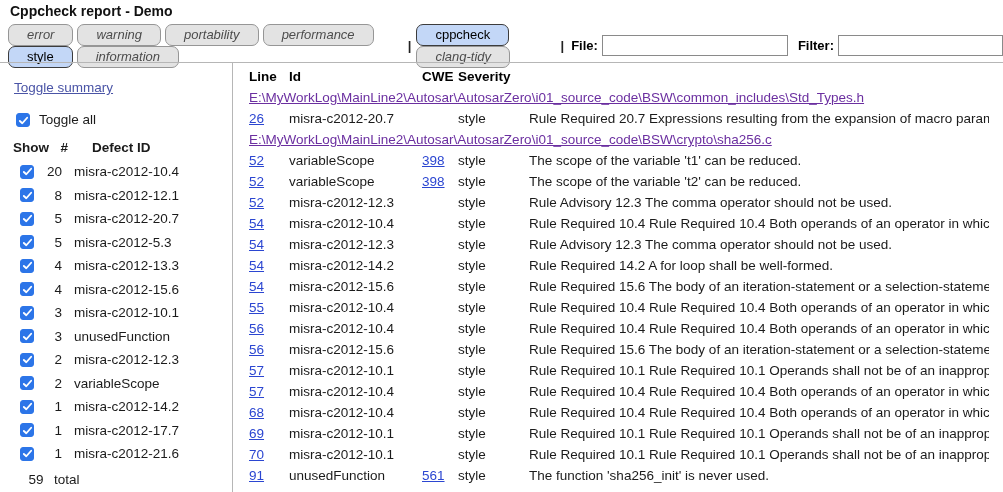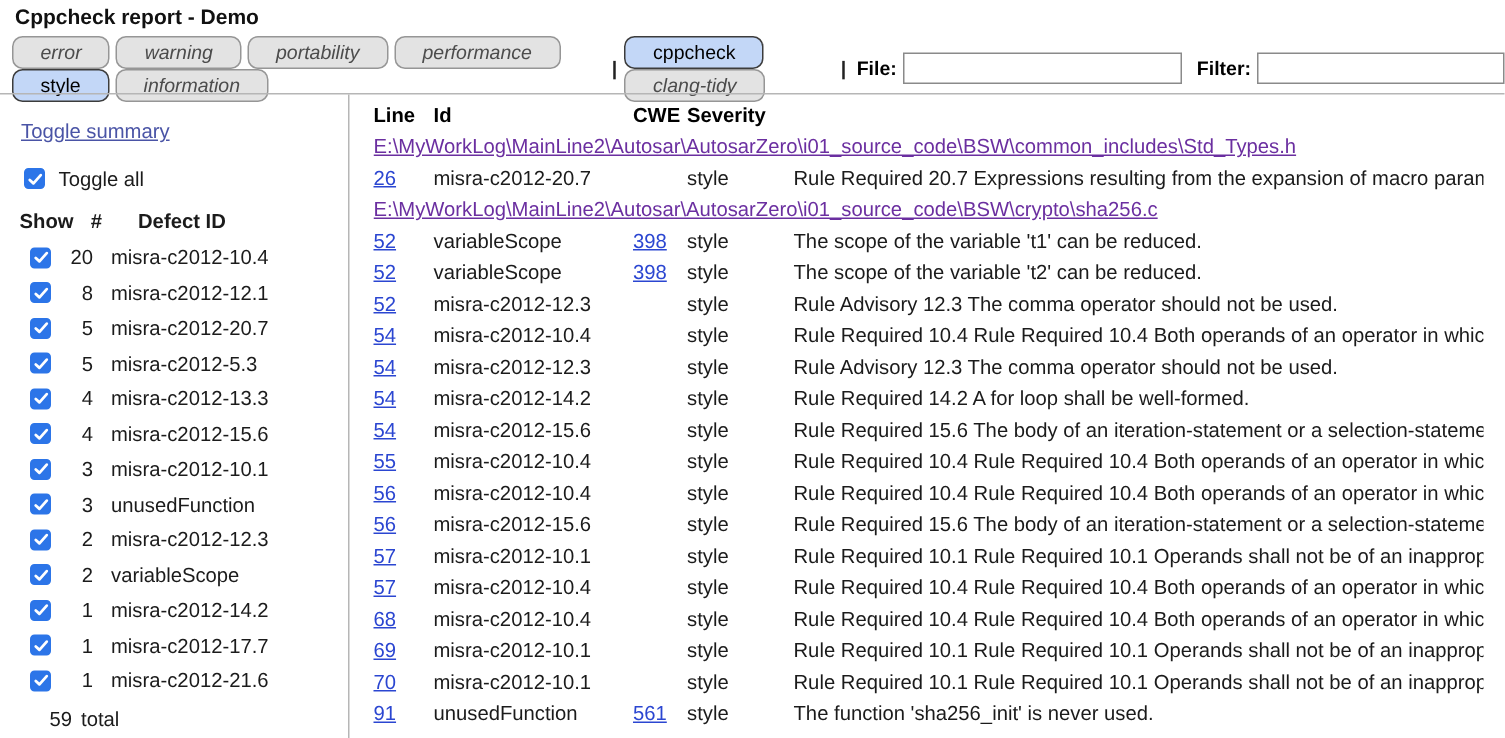--- a/index.html
+++ b/index.html
@@ -26,32 +26,32 @@
   
   .content { position:absolute; top:62px; left:0; right:0; bottom:0;
              border-top:1px solid #b6b6b6; display:flex; }
   .sidebar { width:233px; flex:0 0 233px; border-right:1px solid #b6b6b6;
              font-size:13.5px; overflow:hidden; }
   .main { flex:1; overflow:hidden; padding:3px 0 16px 16px; }
 
   
   .summary-link { display:inline-block; margin:17px 0 0 14px; color:#4a54a6;
                   text-decoration:underline; cursor:pointer; }
-  .toggle-row { display:flex; align-items:flex-start; margin:17px 0 0 16px; }
+  .toggle-row { display:flex; align-items:flex-end; margin:17px 0 0 16px; }
   .toggle-row .lbl { margin-left:9px; }
   .sb-header { display:flex; align-items:center; margin:9px 0 0 13px; font-weight:bold; height:23px; }
   .sb-header .h-show { width:41px; }
   .sb-header .h-count { width:14px; text-align:right; }
   .sb-header .h-id { margin-left:24px;text-align:center; }
   .sb-items { margin-top:1px; }
   .sidebar-item { display:flex; align-items:center; height:23.5px; padding-left:20px; }
   .sidebar-item .count { width:24px; text-align:right; margin-left:4px; }
   .sidebar-item .did { margin-left:12px; }
   .total-row { display:flex; align-items:center; height:23.5px; padding-left:20px; margin-top:2px; }
-  .total-row .count { width:24px; text-align:right; margin-left:4px; }
+  .total-row .count { width:24px; text-align:center; margin-left:4px; }
   .total-row .tlabel { margin-left:6px; }
 
   .checkbox { width:14px; height:14px; background:#2c75e8; border:1px solid #2c75e8;
               border-radius:3px; display:inline-flex; align-items:center; justify-content:center;
               cursor:pointer; flex:0 0 auto; }
   .checkbox svg { display:block; }
 
   
   table.report { border-collapse:collapse; table-layout:fixed; width:740px; font-size:13.5px; }
   table.report th, table.report td { padding:0; height:21px; line-height:21px;

